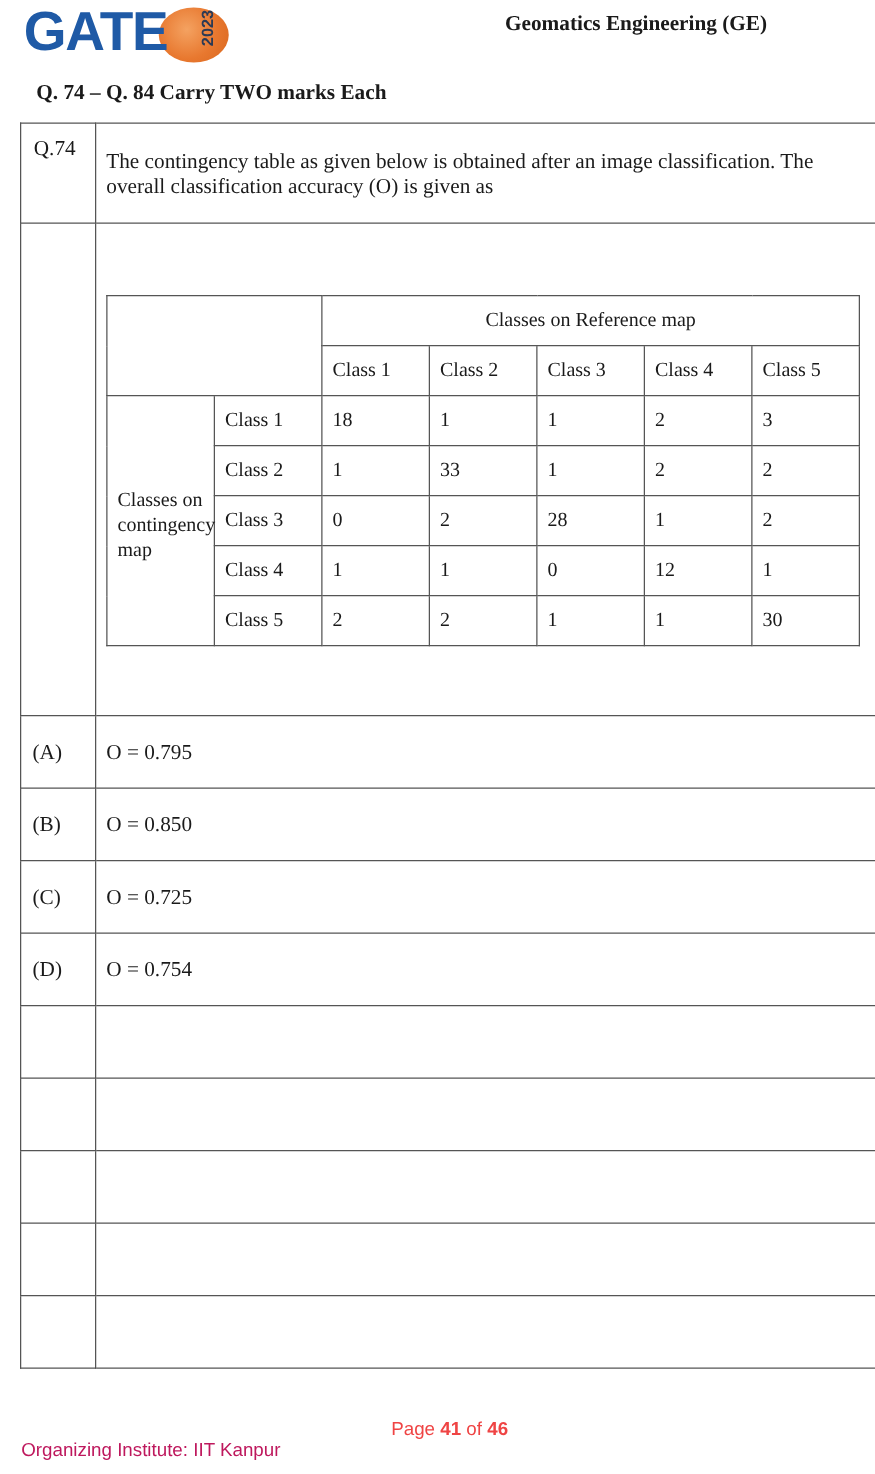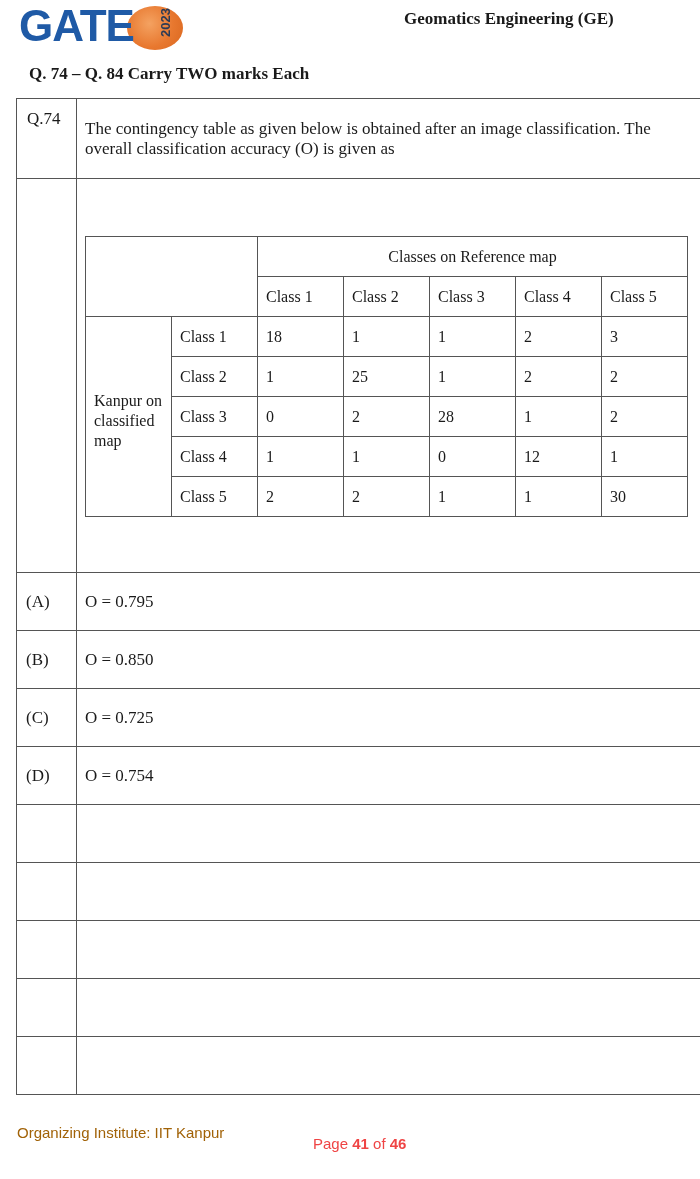--- a/index.html
+++ b/index.html
@@ -59,22 +59,22 @@
     .ctable .ref-head { text-align: center; padding-left: 0; }
     .ctable .side-head { vertical-align: middle; line-height: 20px; padding-top: 8px; }
 
     
     .page-num {
       position: absolute; left: 313px; top: 1135px;
       font-family: "Liberation Sans", "DejaVu Sans", sans-serif; font-size: 15px; color: #ef4444;
     }
     .page-num b { font-weight: bold; }
     .org {
-      position: absolute; left: 17px; top: 1124px;
-      font-family: "Liberation Sans", "DejaVu Sans", sans-serif; font-size: 15px; color: #a16207;
+      position: absolute; left: 17px; top: 1152px;
+      font-family: "Liberation Sans", "DejaVu Sans", sans-serif; font-size: 15px; color: #be185d;
     }
   </style>
 </head>
 <body>
 
 <div class="logo">
   <span class="logo-globe"></span>
   <span class="logo-text">GATE</span>
   <span class="logo-year">2023</span>
 </div>
@@ -110,32 +110,32 @@
           <td colspan="5" class="ref-head">Classes on Reference map</td>
         </tr>
         <tr>
           <td class="b">Class 1</td>
           <td class="b">Class 2</td>
           <td class="b">Class 3</td>
           <td class="b">Class 4</td>
           <td class="b">Class 5</td>
         </tr>
         <tr>
-          <td rowspan="5" class="side-head">Kanpur on classified map</td>
+          <td rowspan="5" class="side-head">Classes on contingency map</td>
           <td class="b">Class 1</td>
           <td>18</td>
           <td>1</td>
           <td>1</td>
           <td>2</td>
           <td>3</td>
         </tr>
         <tr>
           <td class="b">Class 2</td>
           <td>1</td>
-          <td>25</td>
+          <td>33</td>
           <td>1</td>
           <td>2</td>
           <td>2</td>
         </tr>
         <tr>
           <td class="b">Class 3</td>
           <td>0</td>
           <td>2</td>
           <td>28</td>
           <td>1</td>

